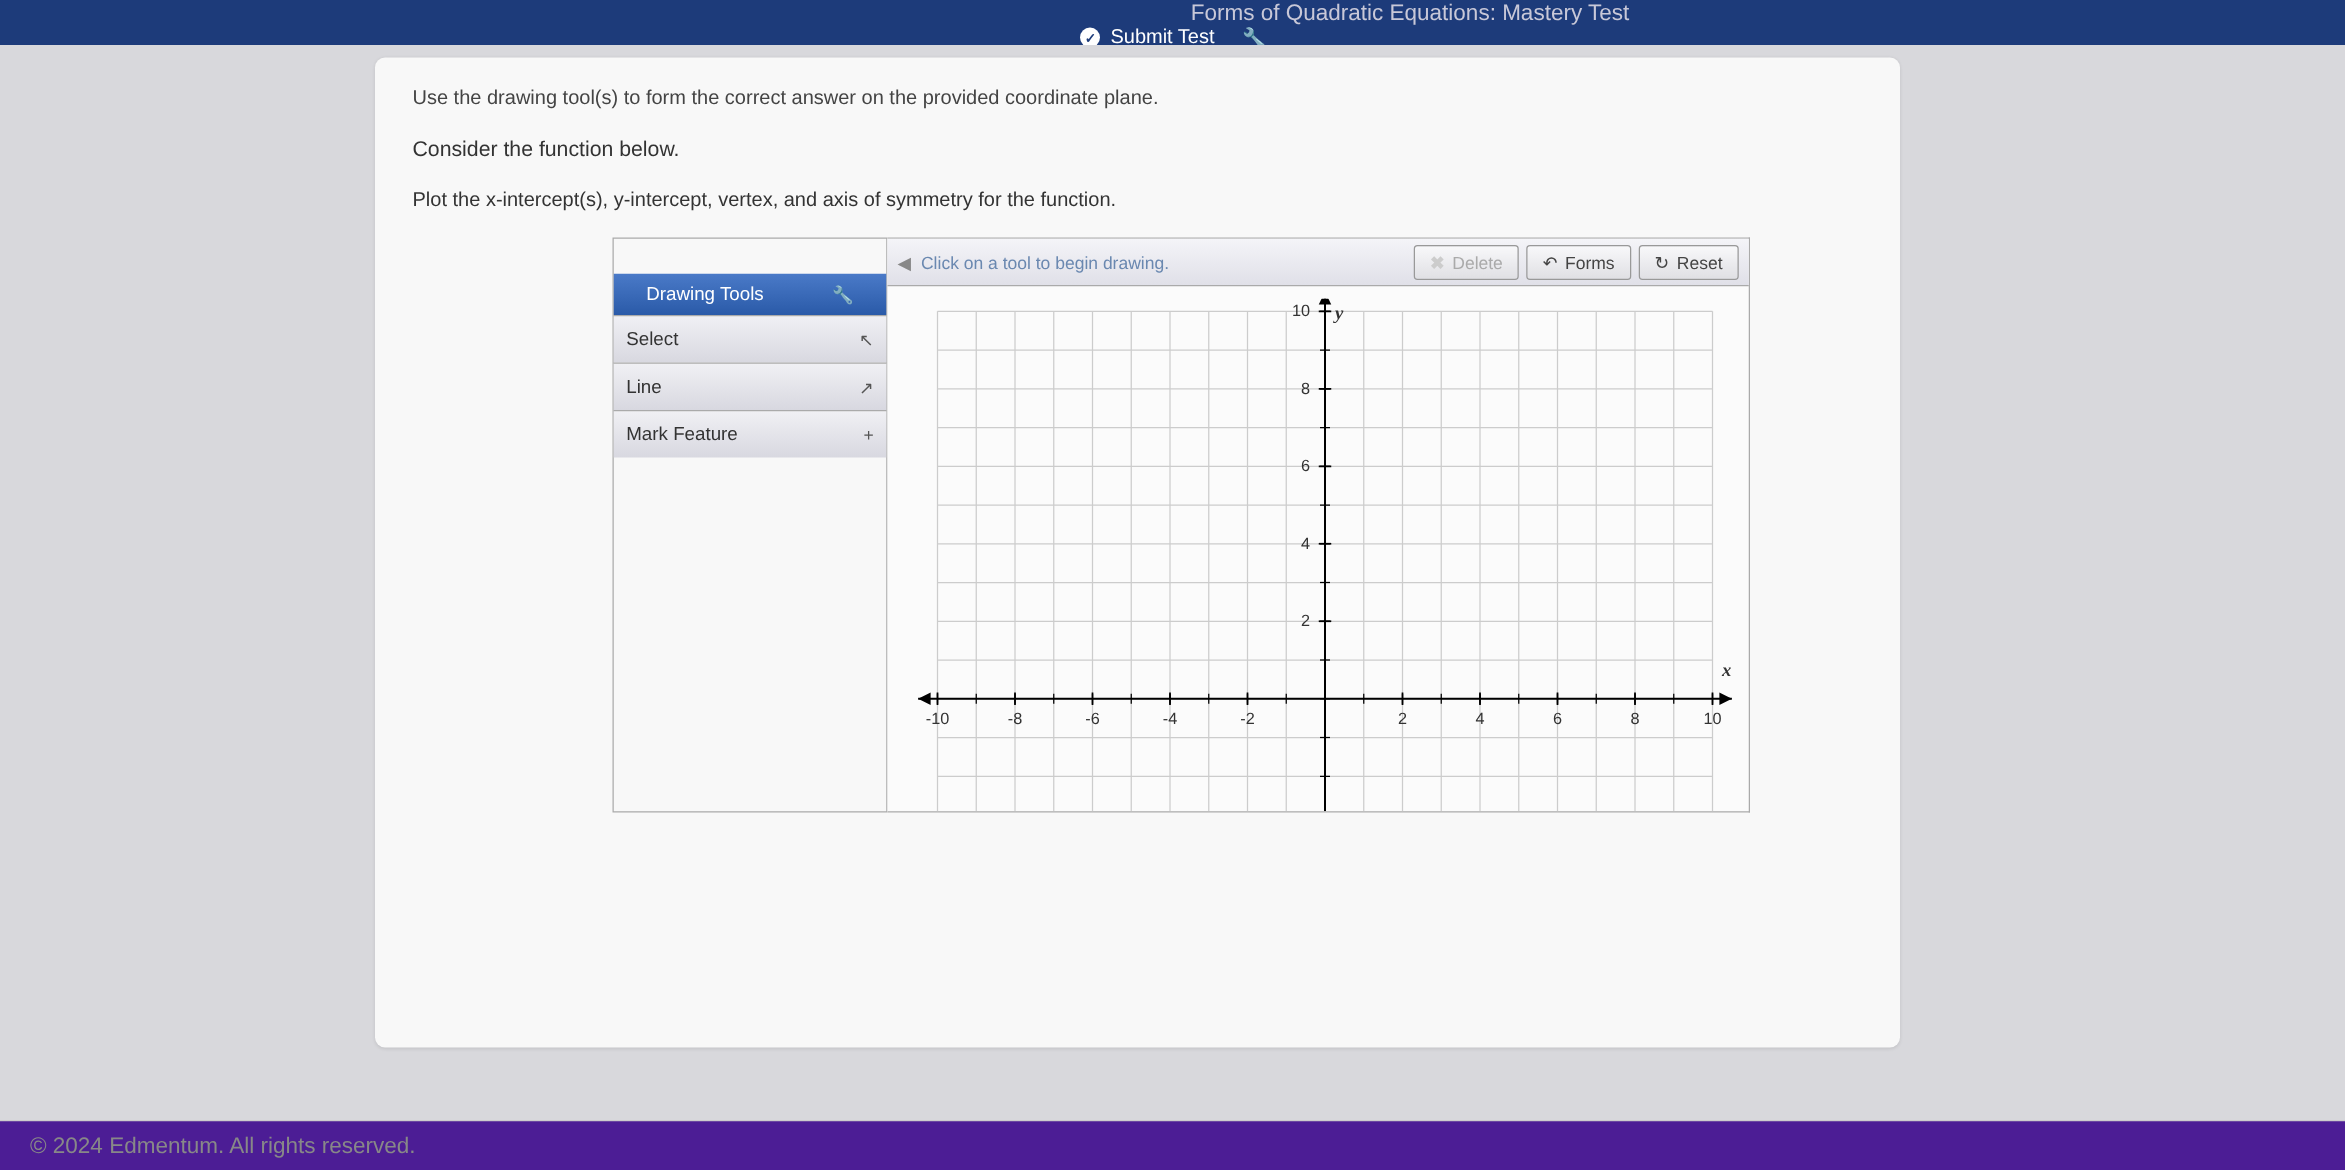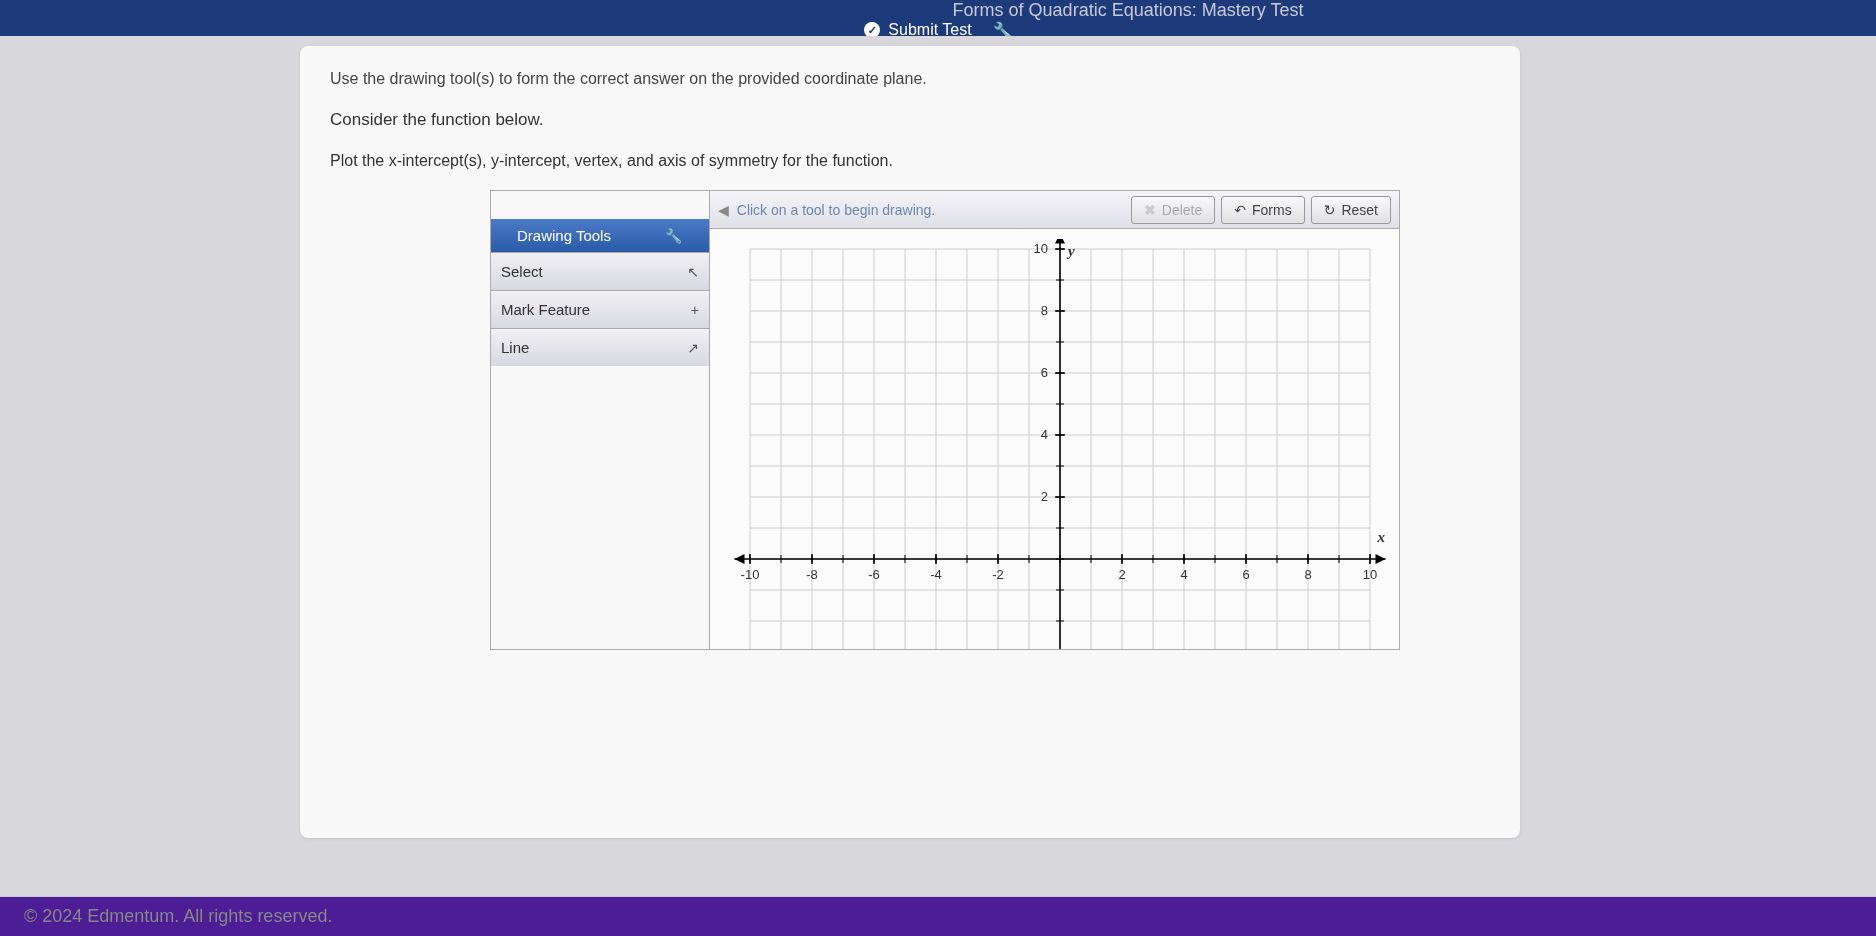--- a/index.html
+++ b/index.html
@@ -241,26 +241,26 @@
         <div class="tool-panel">
           <div class="tool-header">
             <span>Drawing Tools</span>
             <span class="wrench-icon">🔧</span>
           </div>
           <div class="tool-item">
             <span>Select</span>
             <span class="tool-item-icon">↖</span>
           </div>
           <div class="tool-item">
+            <span>Line</span>
+            <span class="tool-item-icon">↗</span>
+          </div>
+          <div class="tool-item">
             <span>Mark Feature</span>
             <span class="tool-item-icon">+</span>
-          </div>
-          <div class="tool-item">
-            <span>Line</span>
-            <span class="tool-item-icon">↗</span>
           </div>
         </div>
 
         <div class="canvas-area">
           <div class="canvas-toolbar">
             <span class="collapse-arrow">◀</span>
             <span class="hint-text">Click on a tool to begin drawing.</span>
             <div class="action-btn disabled">
               <span class="btn-icon delete-x">✖</span>
               <span>Delete</span>

